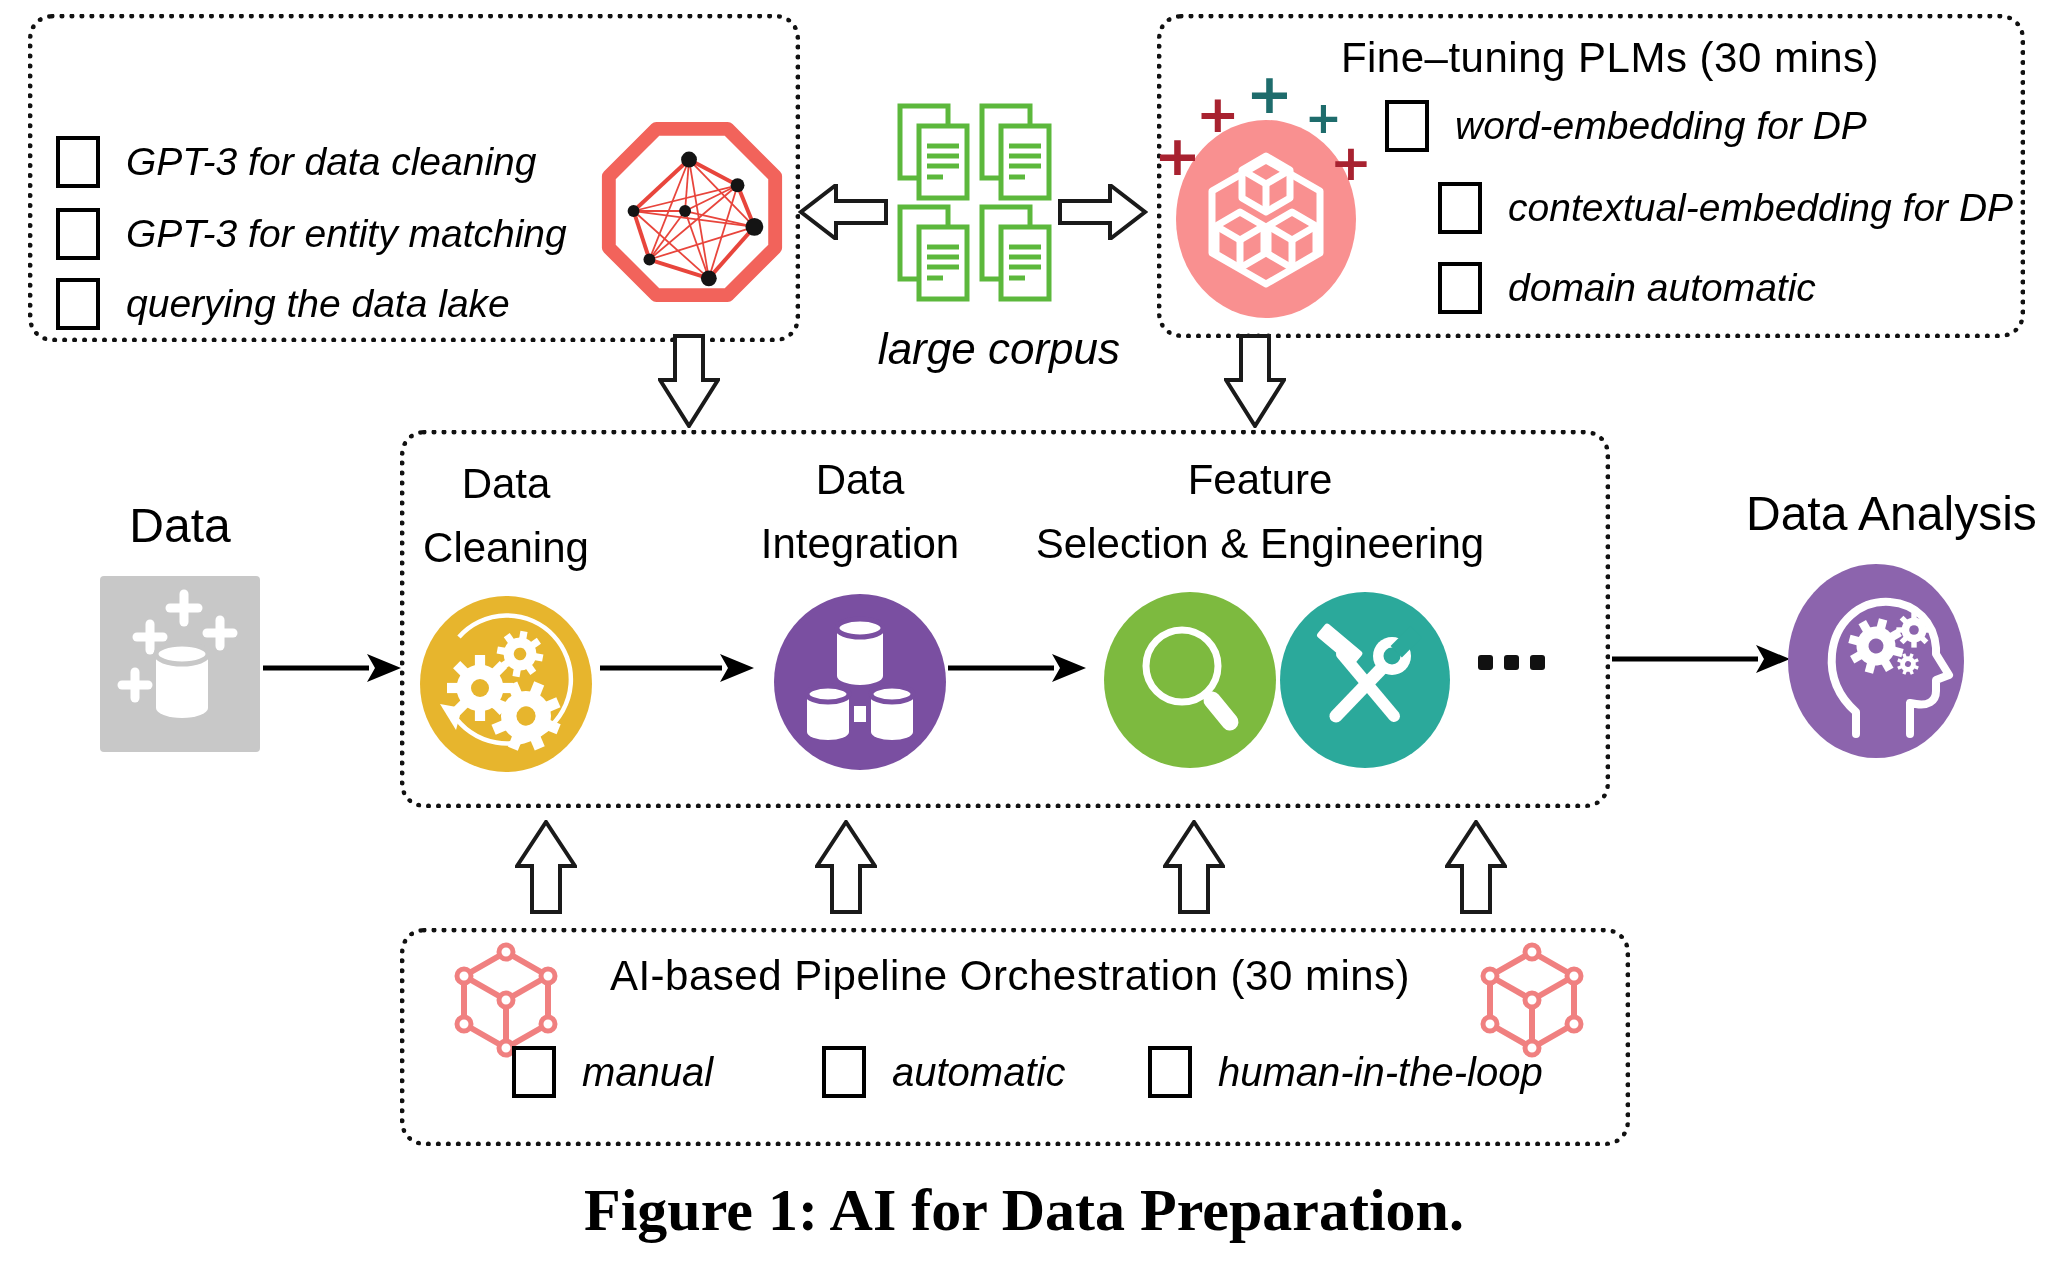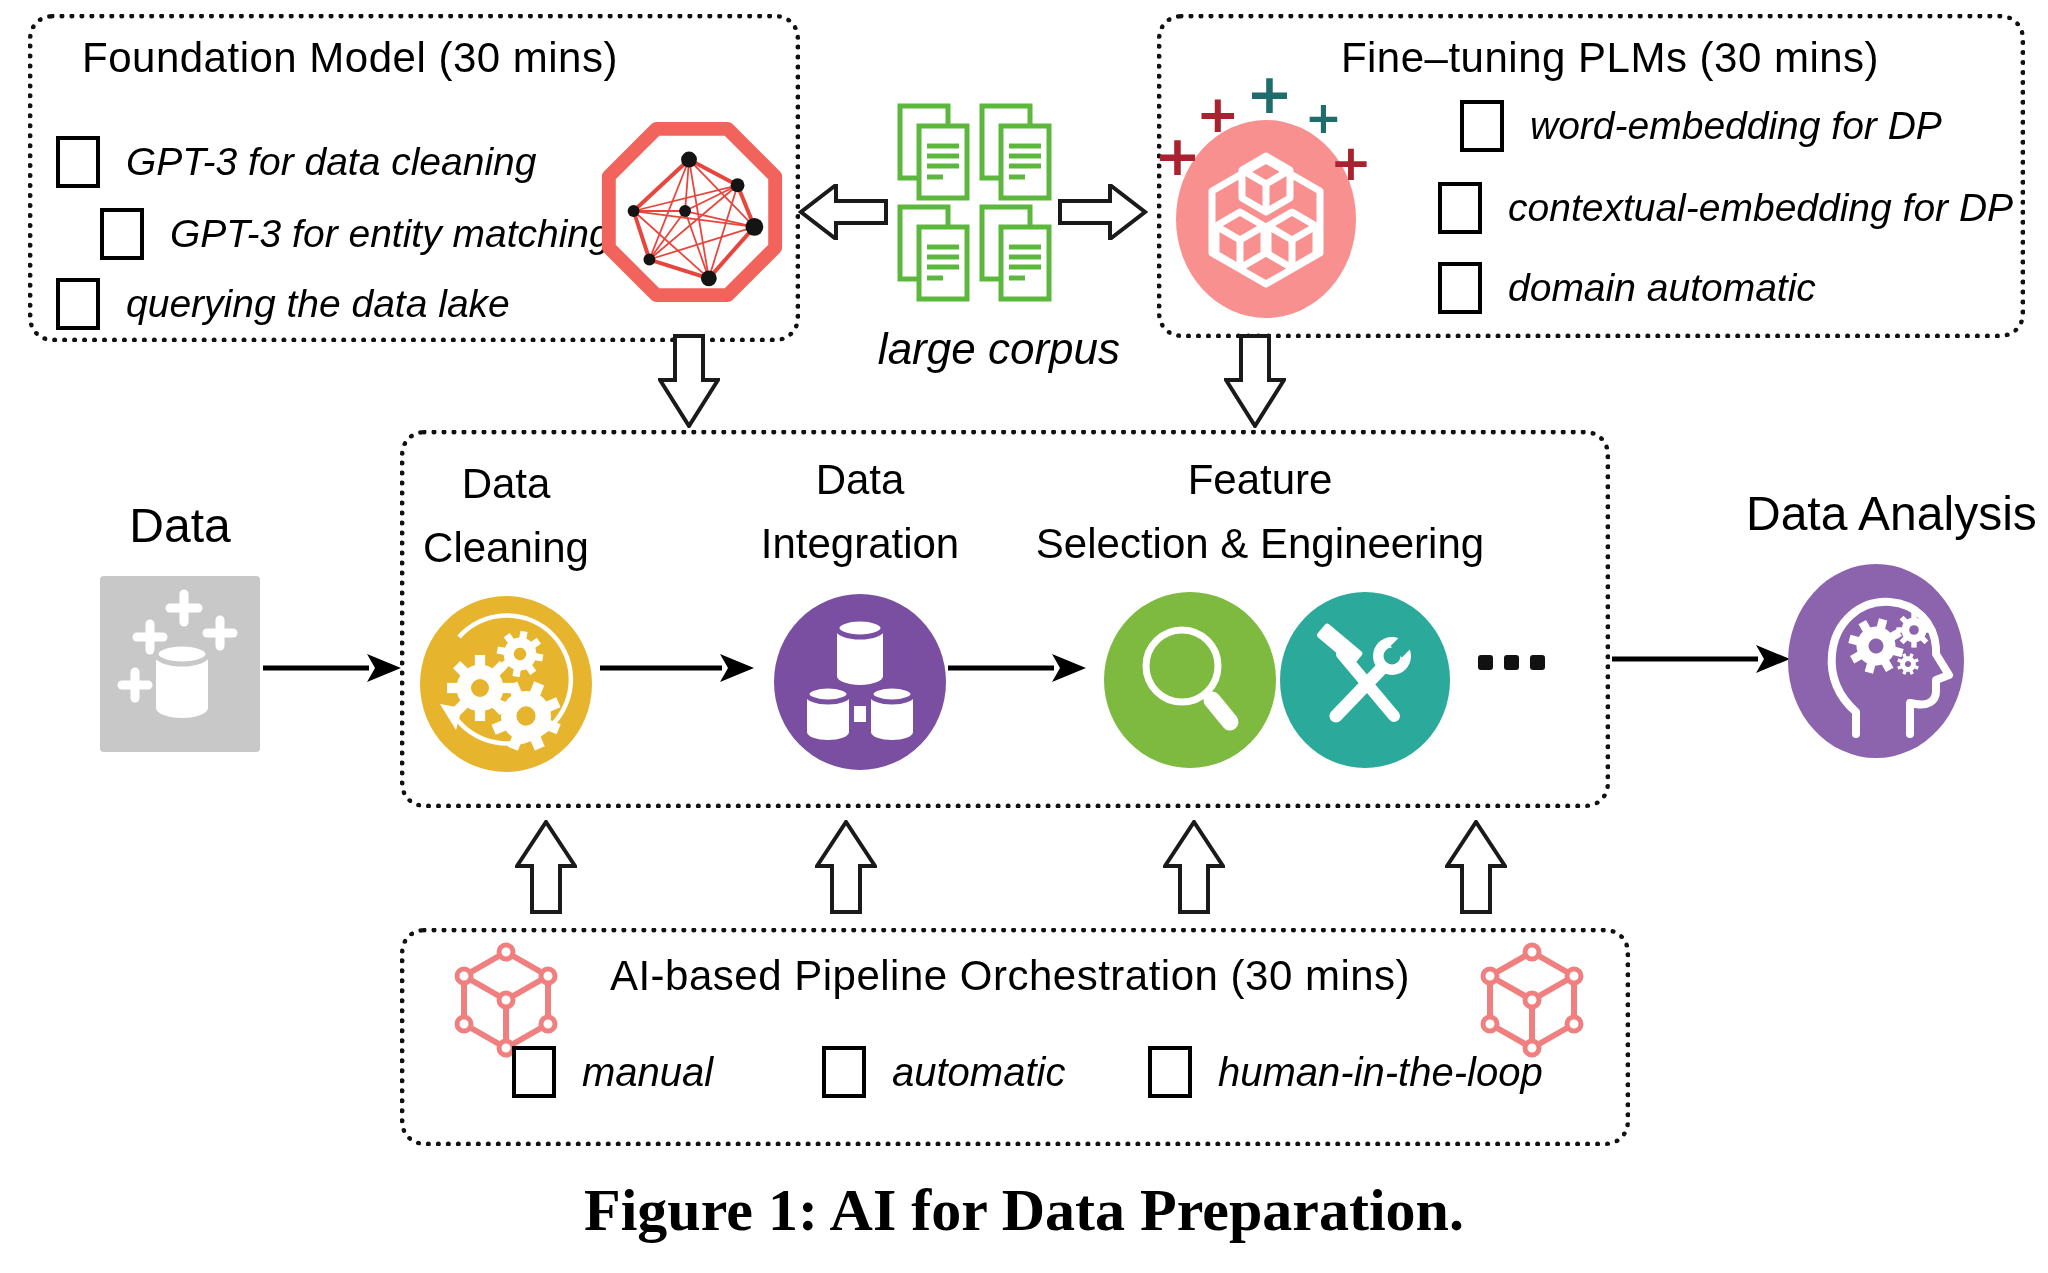--- a/index.html
+++ b/index.html
@@ -19,27 +19,26 @@
   .caption{position:absolute;left:0;top:1176px;width:2048px;text-align:center;
            font-family:"Liberation Serif","DejaVu Serif",serif;font-weight:bold;font-size:60px;}
   svg{display:block;}
 </style>
 </head>
 <body>
 
 <div id="canvas">
 
   <div class="dashed-box" style="left:28px;top:14px;width:762px;height:318px;"></div>
-  <div class="box-title" style="left:60px;top:34px;width:580px;">Foundation Model (30 mins)</div>
 
   <div class="check-row" style="left:56px;top:136px;">
     <div class="checkbox"></div>
     <div class="check-label">GPT-3 for data cleaning</div>
   </div>
-  <div class="check-row" style="left:56px;top:208px;margin-left:44px;">
+  <div class="check-row" style="left:56px;top:208px;">
     <div class="checkbox"></div>
     <div class="check-label">GPT-3 for entity matching</div>
   </div>
   <div class="check-row" style="left:56px;top:278px;">
     <div class="checkbox"></div>
     <div class="check-label">querying the data lake</div>
   </div>
 
   <svg class="abs" style="left:593px;top:112px;" width="198" height="200" viewBox="0 0 200 200">
     <polygon points="184,136 136,184 64,184 16,136 16,64 64,16 136,16 184,64" fill="#fff" stroke="#f2635b" stroke-width="14" stroke-linejoin="round"></polygon>
@@ -76,21 +75,21 @@
       <circle cx="117" cy="167" r="8"></circle>
         <circle cx="57" cy="148" r="6"></circle>
         <circle cx="41" cy="99" r="6"></circle>
       <circle cx="93" cy="99" r="6"></circle>
     </g>
   </svg>
 
   <div class="dashed-box" style="left:1157px;top:14px;width:858px;height:314px;"></div>
   <div class="box-title" style="left:1300px;top:34px;width:620px;">Fine–tuning PLMs (30 mins)</div>
 
-  <div class="check-row" style="left:1438px;top:100px;padding-left:22px;">
+  <div class="check-row" style="left:1363px;top:100px;padding-left:22px;">
     <div class="checkbox"></div>
     <div class="check-label">word-embedding for DP</div>
   </div>
   <div class="check-row" style="left:1438px;top:182px;">
     <div class="checkbox"></div>
     <div class="check-label">contextual-embedding for DP</div>
   </div>
   <div class="check-row" style="left:1438px;top:262px;">
     <div class="checkbox"></div>
     <div class="check-label">domain automatic</div>

